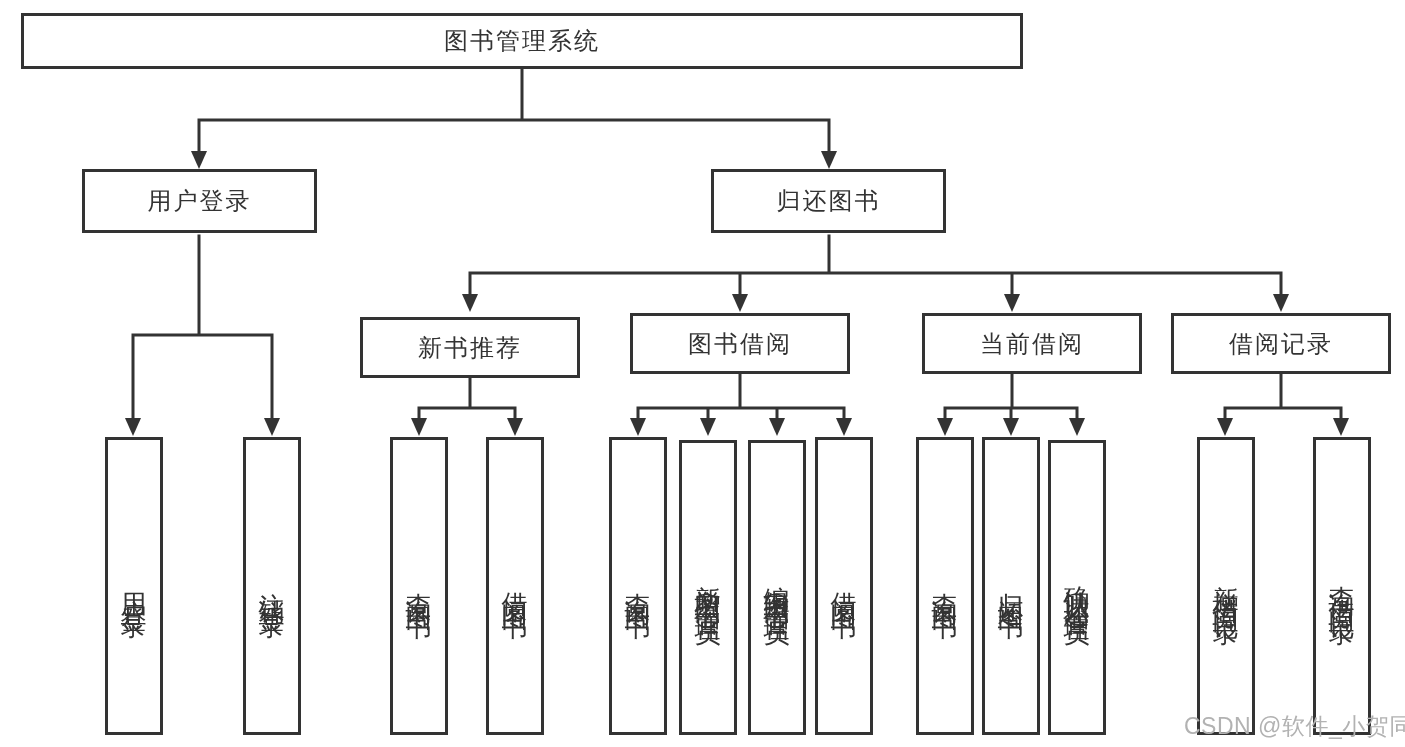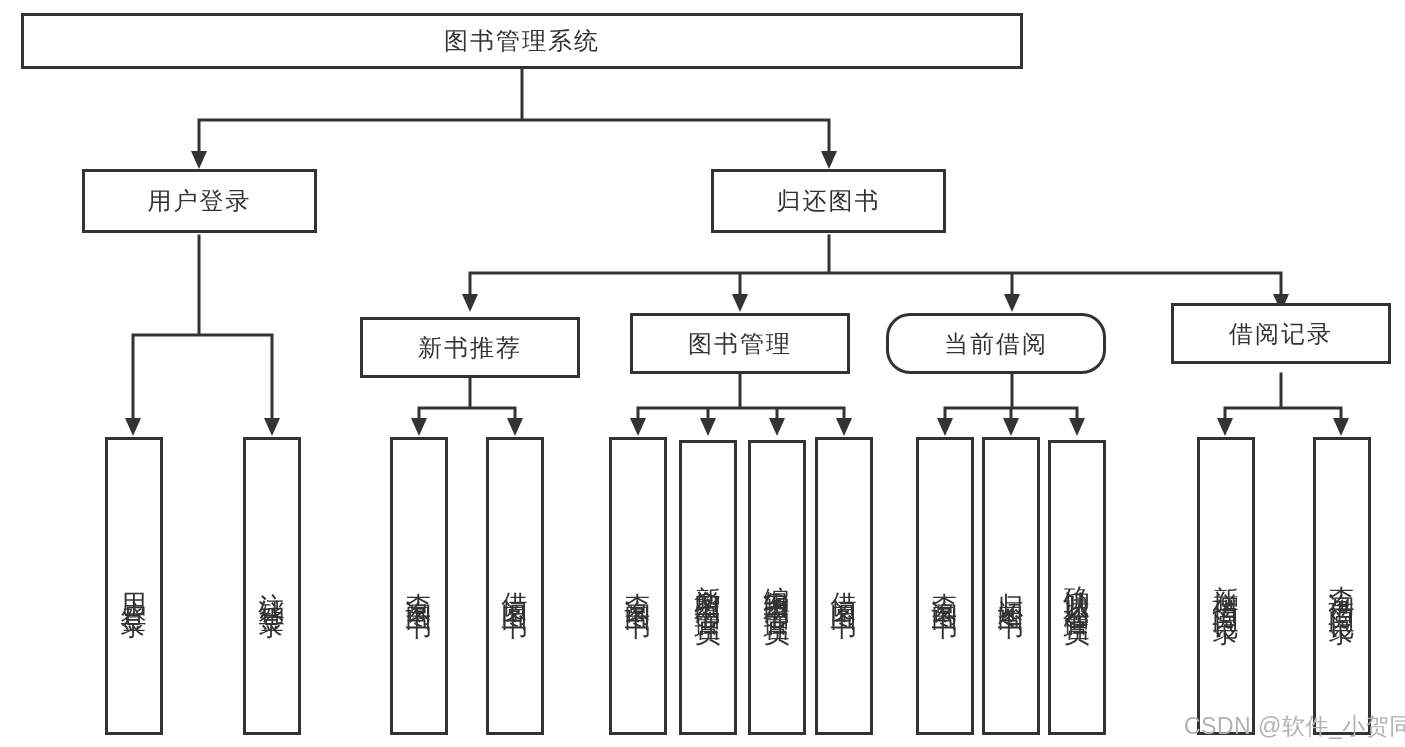--- a/index.html
+++ b/index.html
@@ -101,23 +101,23 @@
       <polygon points="1333,418 1349,418 1341,436"></polygon>
     </g>
   </svg>
 
   <div class="node h" style="left:21px; top:13px; width:1002px; height:56px;">图书管理系统</div>
 
   <div class="node h" style="left:82px; top:169px; width:235px; height:64px;">用户登录</div>
   <div class="node h" style="left:711px; top:169px; width:235px; height:64px;">归还图书</div>
 
   <div class="node h" style="left:360px; top:317px; width:220px; height:61px;">新书推荐</div>
-  <div class="node h" style="left:630px; top:313px; width:220px; height:61px;">图书管理</div>
-  <div class="node h" style="left:886px; top:313px; width:220px; height:61px;border-radius:24px;">当前借阅</div>
-  <div class="node h" style="left:1171px; top:303px; width:220px; height:61px;">借阅记录</div>
+  <div class="node h" style="left:630px; top:313px; width:220px; height:61px;">图书借阅</div>
+  <div class="node h" style="left:922px; top:313px; width:220px; height:61px;">当前借阅</div>
+  <div class="node h" style="left:1171px; top:313px; width:220px; height:61px;">借阅记录</div>
 
   <div class="node v" style="left:105px; top:437px; width:58px; height:298px;">用户登录</div>
   <div class="node v" style="left:243px; top:437px; width:58px; height:298px;">注销登录</div>
 
   <div class="node v" style="left:390px; top:437px; width:58px; height:298px;">查询图书</div>
   <div class="node v" style="left:486px; top:437px; width:58px; height:298px;">借阅图书</div>
 
   <div class="node v" style="left:609px; top:437px; width:58px; height:298px;">查询图书</div>
   <div class="node v" style="left:679px; top:440px; width:58px; height:295px; letter-spacing:5px;">新增图书（管理员）</div>
   <div class="node v" style="left:748px; top:440px; width:58px; height:295px; letter-spacing:5px;">编辑图书（管理员）</div>

